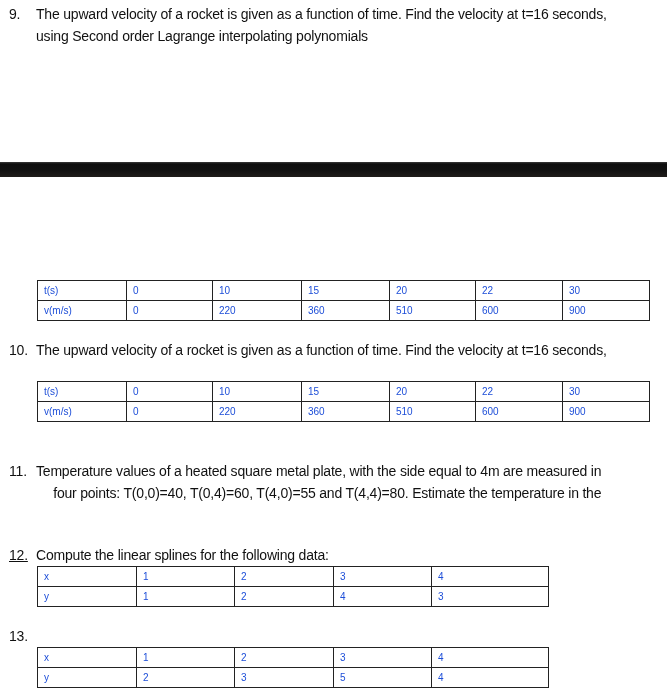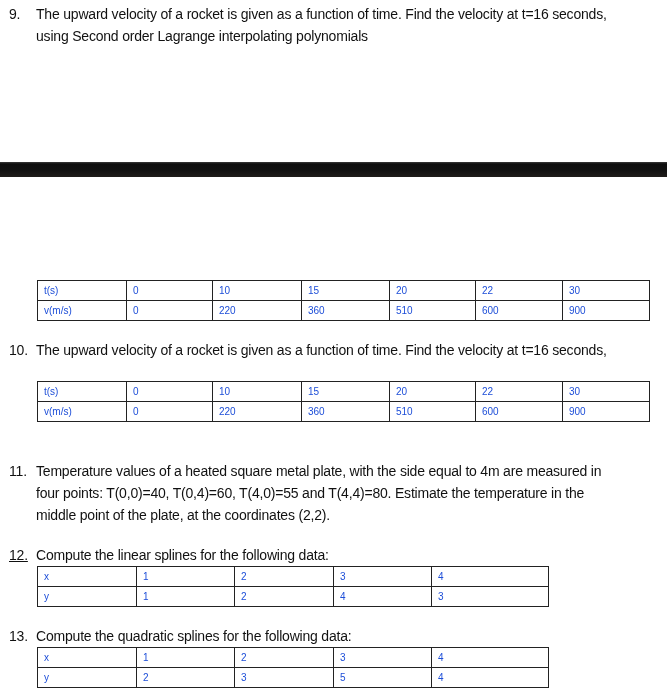--- a/index.html
+++ b/index.html
@@ -107,24 +107,23 @@
     <td>360</td>
     <td>510</td>
     <td>600</td>
     <td>900</td>
   </tr>
 </tbody>
   </table>
 
 <div class="q" style="left:0; top:444px; width:615px; height:70px;margin-top:16px;">
   <span class="num" style="left:9px; top:0;">11.</span>
-  <span class="txt" style="left:36px; top:0;">
+  <span class="txt" style="left:36px; top:0;text-align:right;">
     <span class="line">Temperature values of a heated square metal plate, with the side equal to 4m are measured in</span>
     <span class="line">four points: T(0,0)=40, T(0,4)=60, T(4,0)=55 and T(4,4)=80. Estimate the temperature in the</span>
-    <span class="line">middle point of the plate, at the coordinates (2,2).</span>
   </span>
 </div>
 
 <div class="q" style="left:0; top:544px; width:667px; height:22px;">
   <span class="num" style="left:9px; top:0;text-decoration:underline;">12.</span>
   <span class="txt" style="left:36px; top:0;text-align:center;">
     <span class="line">Compute the linear splines for the following data:</span>
   </span>
 </div>
 
@@ -149,23 +148,20 @@
     <td>1</td>
     <td>2</td>
     <td>4</td>
     <td>3</td>
   </tr>
 </tbody>
   </table>
 
 <div class="q" style="left:0; top:625px; width:667px; height:22px;padding-left:48px;">
   <span class="num" style="left:9px; top:0;">13.</span>
-  <span class="txt" style="left:36px; top:0;">
-    <span class="line">Compute the quadratic splines for the following data:</span>
-  </span>
 </div>
 
 <table class="dt" style="left:37px; top:647px; width:511px;">
   <colgroup>
     <col style="width:99px">
       <col style="width:98px">
       <col style="width:99px">
       <col style="width:98px">
       <col style="width:117px">
   </colgroup>

